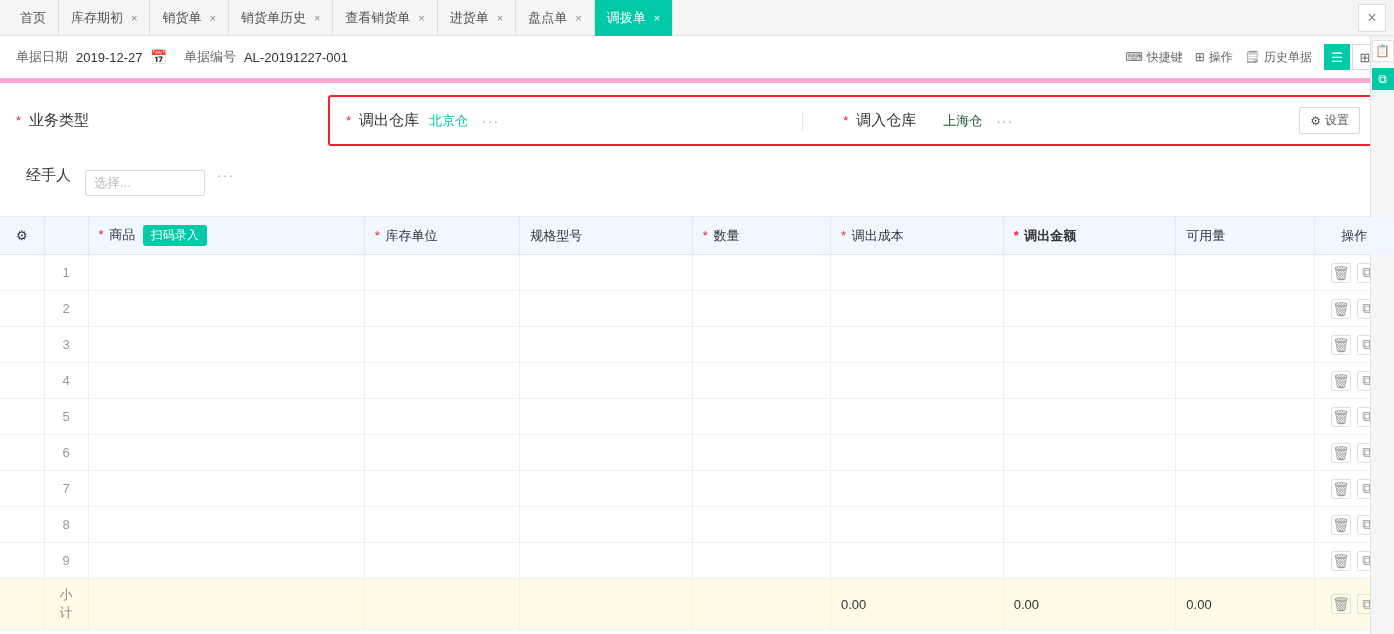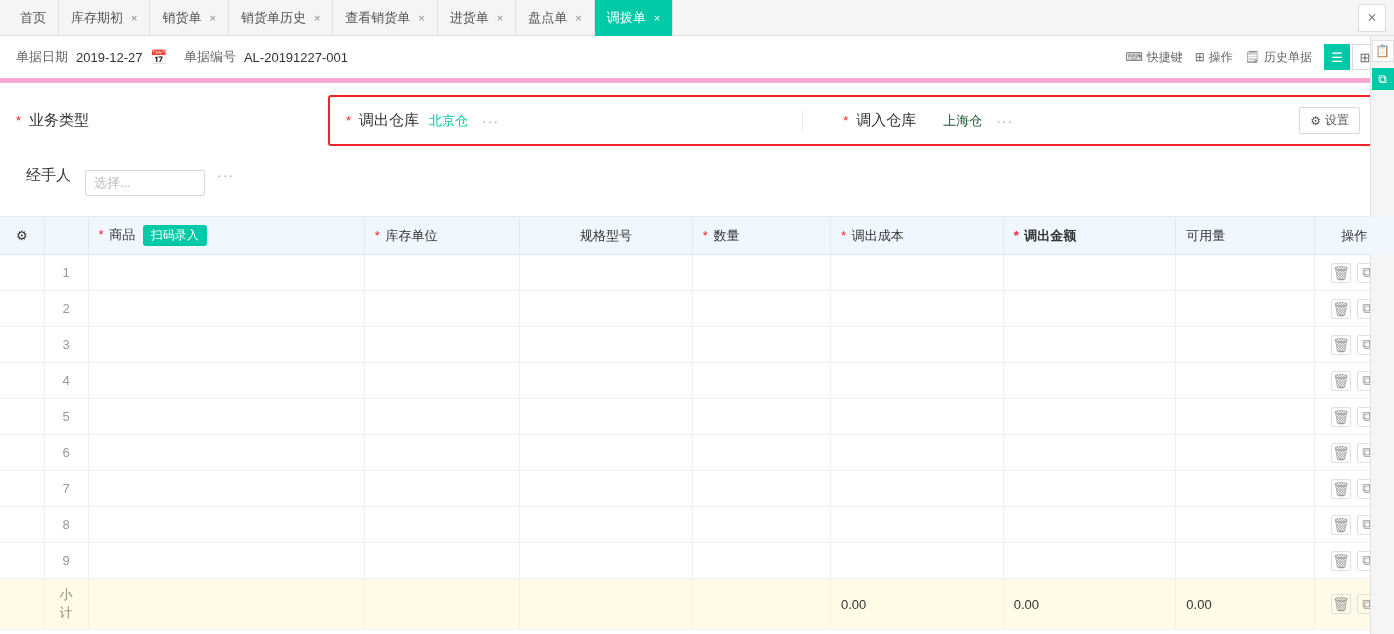--- a/index.html
+++ b/index.html
@@ -277,21 +277,21 @@
           <th class="col-num"></th>
           <th style="min-width:160px;">
             <span class="req">*</span>
             <span>商品</span>
             <button class="scan-btn">扫码录入</button>
           </th>
           <th style="min-width:90px;">
             <span class="req">*</span>
             <span>库存单位</span>
           </th>
-          <th style="min-width:100px;text-align:center;">
+          <th style="min-width:100px;">
             <span>规格型号</span>
           </th>
           <th style="min-width:80px;">
             <span class="req">*</span>
             <span>数量</span>
           </th>
           <th style="min-width:100px;">
             <span class="req">*</span>
             <span>调出成本</span>
           </th>

